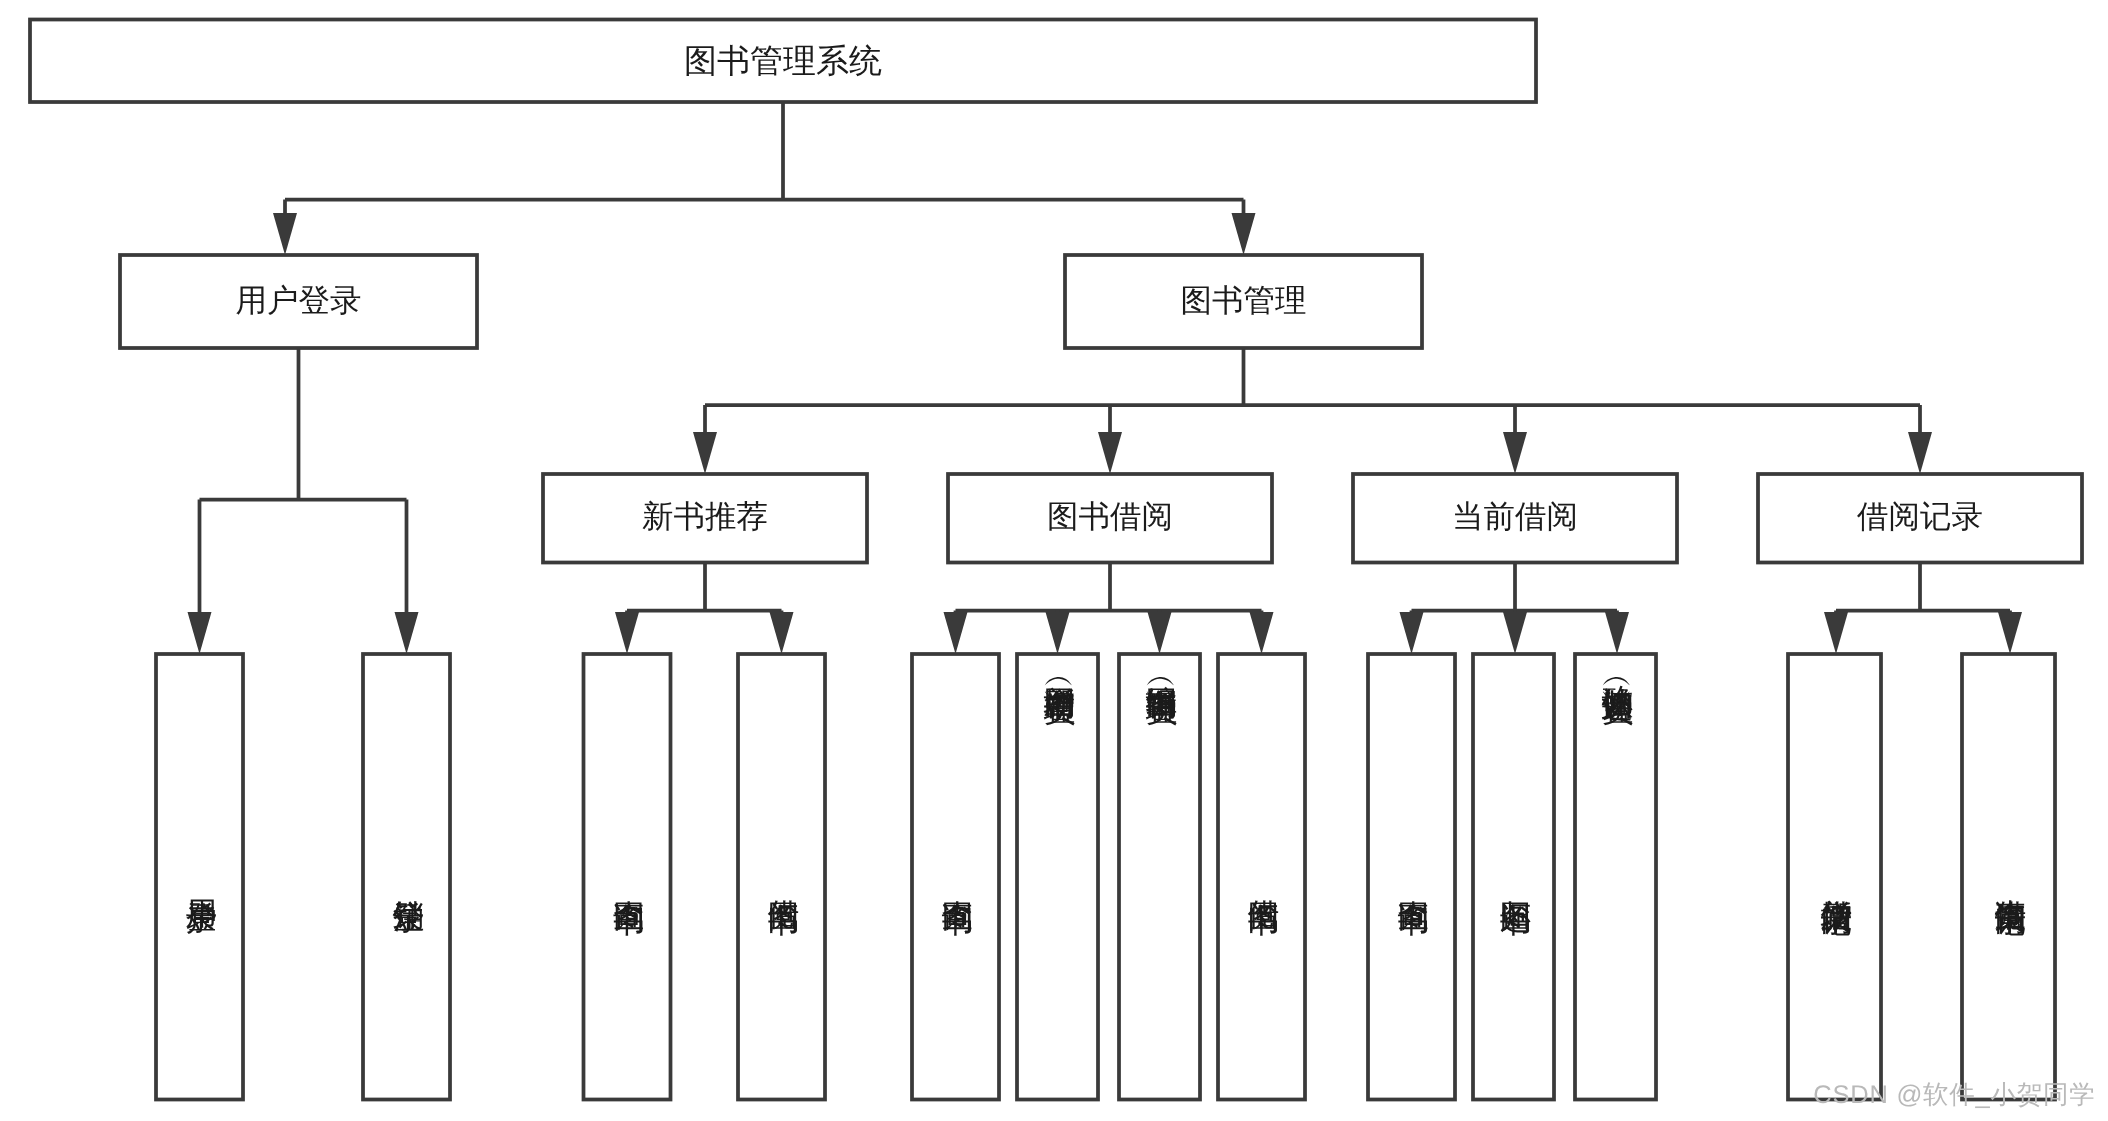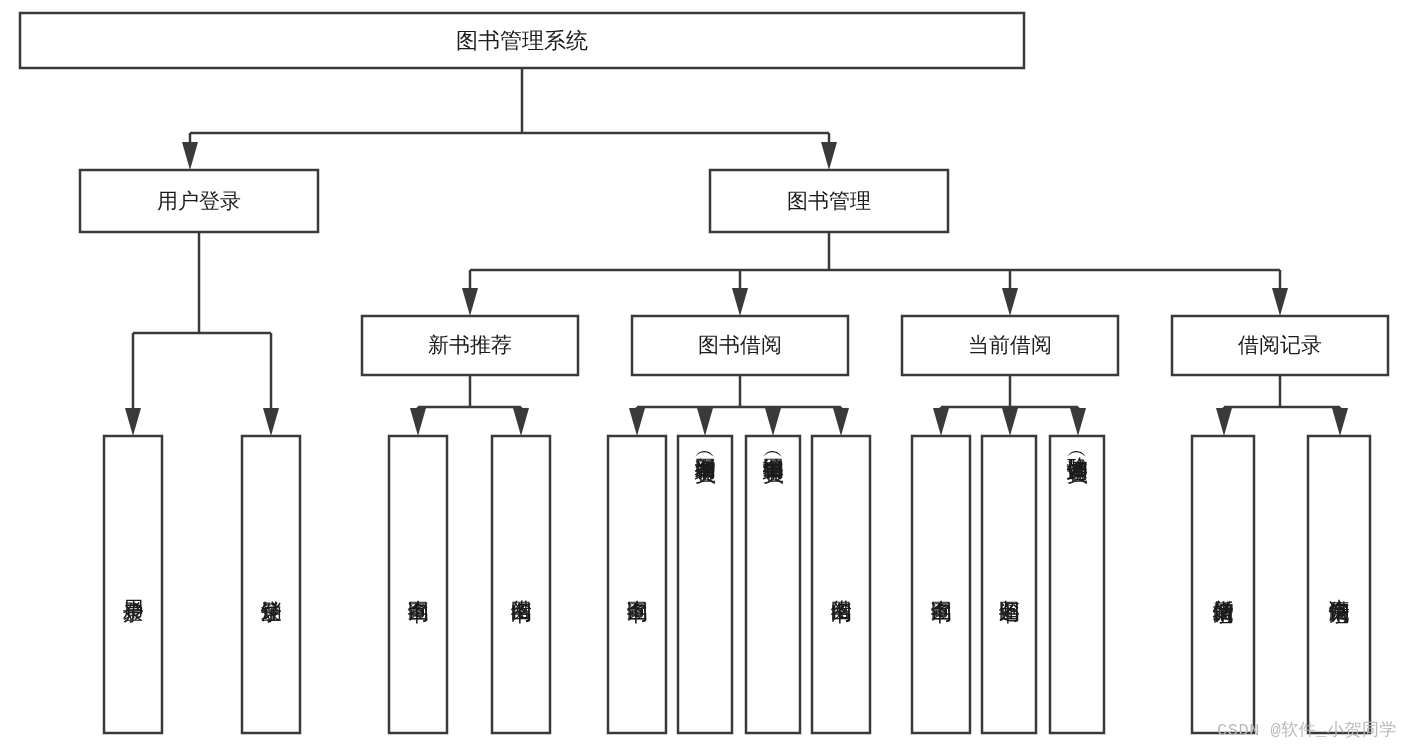--- a/index.html
+++ b/index.html
@@ -65,21 +65,21 @@
     font-size: 21px;
     line-height: 1.08;
     color: #1b1b1b;
     letter-spacing: 1px;
     white-space: nowrap;
   }
   .watermark {
     position: absolute;
     right: 8px;
     bottom: 6px;
-    font-family: Liberation Mono, monospace;
+    font-family: Liberation Sans, sans-serif;
     font-size: 17px;
     color: #b9b9b9;
     letter-spacing: 0.5px;
     white-space: nowrap;
   }
 </style>
 </head>
 <body>
 
 <div id="stage">

